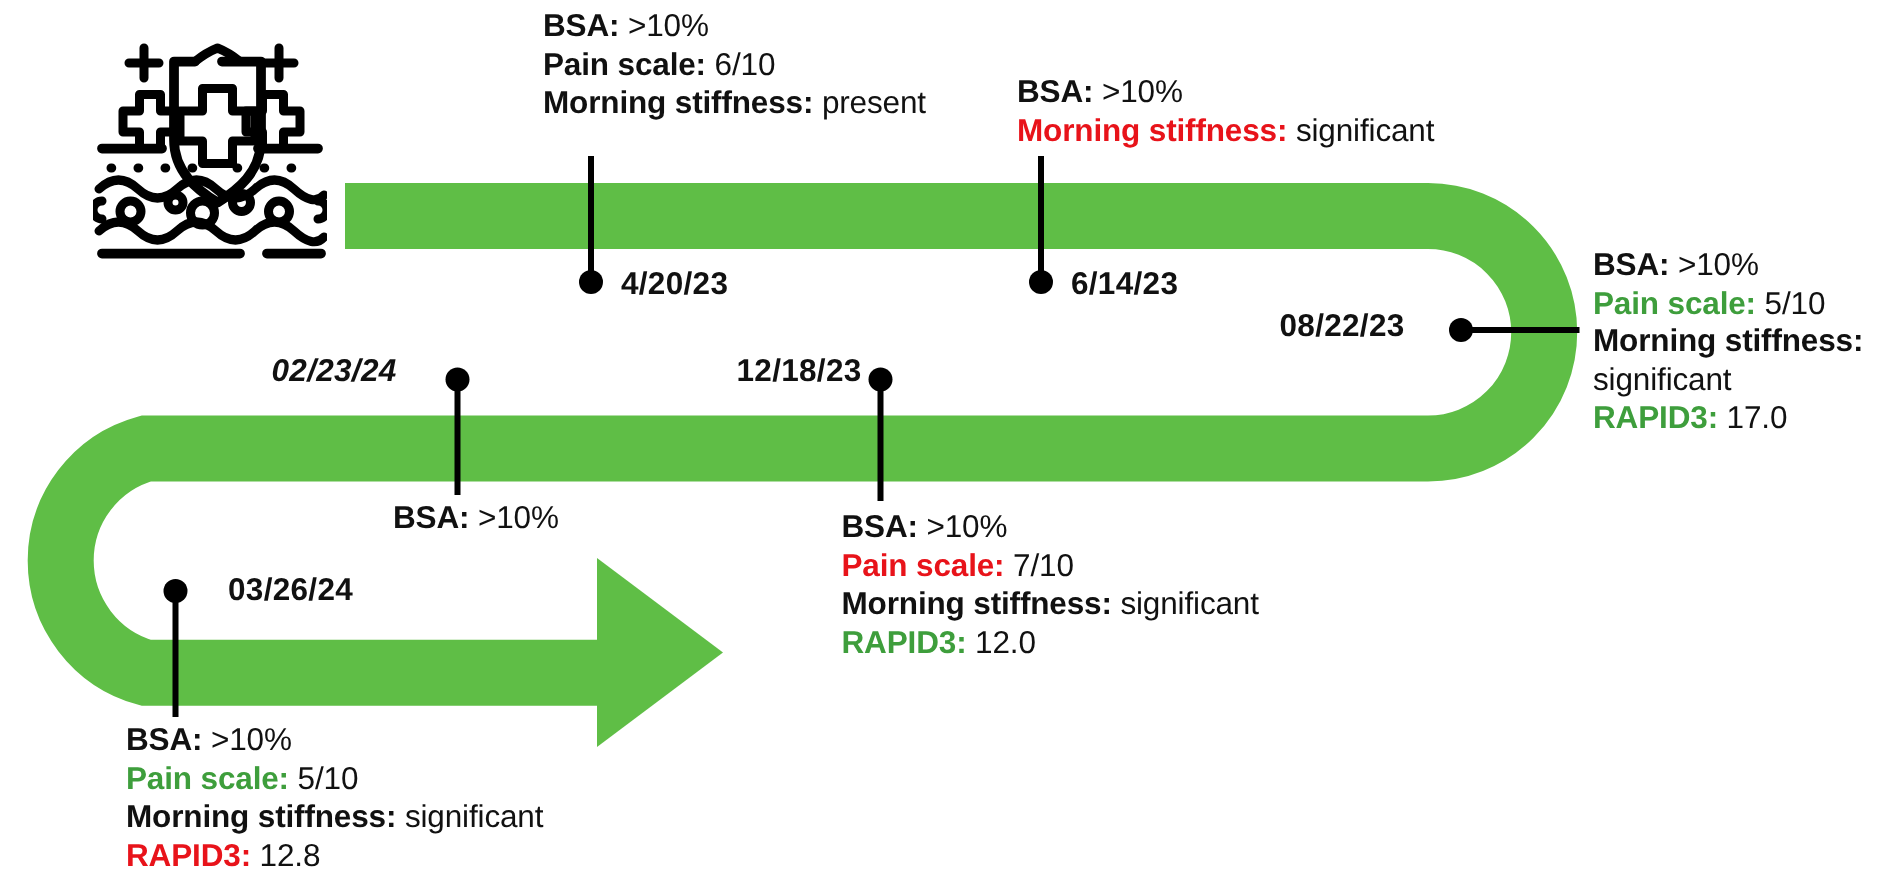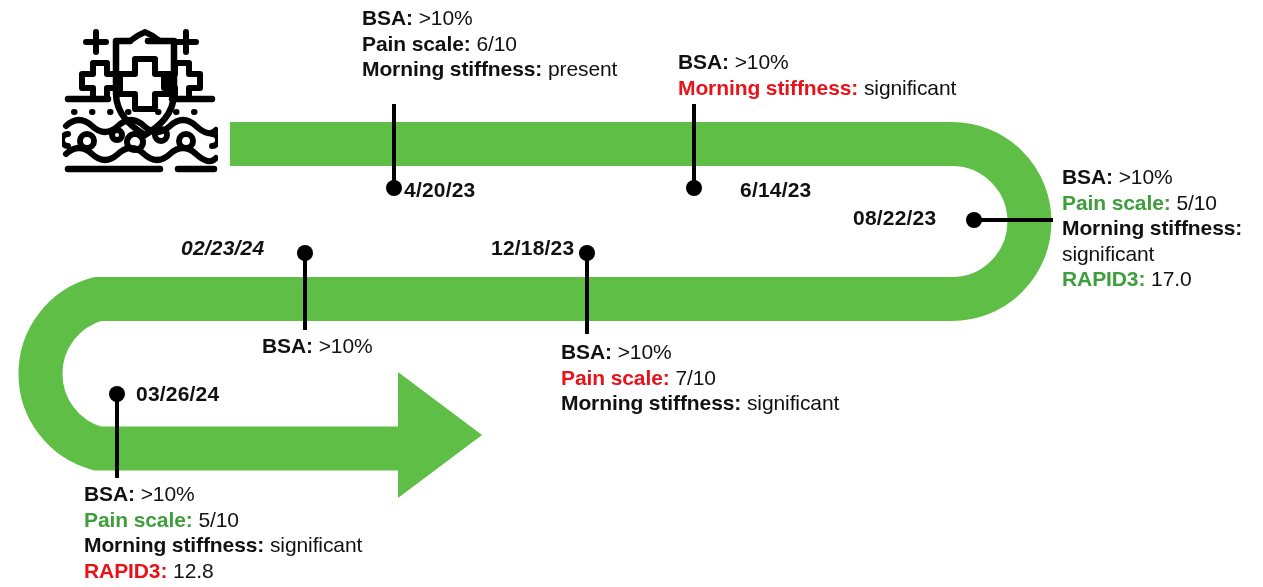--- a/index.html
+++ b/index.html
@@ -118,26 +118,26 @@
 
   <div class="stem v" style="left:585px;top:252px;height:82px;"></div>
   <div class="dot" style="left:579px;top:245px;"></div>
 
   <div class="stem v" style="left:303px;top:252px;height:78px;"></div>
   <div class="dot" style="left:297px;top:245px;"></div>
 
   <div class="stem v" style="left:115px;top:400px;height:78px;"></div>
   <div class="dot" style="left:109px;top:386px;"></div>
 
-  <div class="date" style="left:404px;top:178px;text-align:center;">4/20/23</div>
-  <div class="date" style="left:740px;top:178px;">6/14/23</div>
+  <div class="date" style="left:414px;top:178px;text-align:center;">4/20/23</div>
+  <div class="date" style="left:714px;top:178px;">6/14/23</div>
   <div class="date" style="left:853px;top:206px;">08/22/23</div>
   <div class="date" style="left:491px;top:236px;">12/18/23</div>
   <div class="date" style="left:181px;top:236px;font-style:italic;">02/23/24</div>
-  <div class="date" style="left:136px;top:382px;">03/26/24</div>
+  <div class="date" style="left:152px;top:382px;">03/26/24</div>
 
   <div class="ann" id="ann-e1" style="left:362px;top:5px;">
       <span class="row"><span class="lbl c-black">BSA:</span><span class="val c-black"> &gt;10%</span></span>
       <span class="row"><span class="lbl c-black">Pain scale:</span><span class="val c-black"> 6/10</span></span>
       <span class="row"><span class="lbl c-black">Morning stiffness:</span><span class="val c-black"> present</span></span>
     </div>
 
   <div class="ann" id="ann-e2" style="left:678px;top:49px;">
       <span class="row"><span class="lbl c-black">BSA:</span><span class="val c-black"> &gt;10%</span></span>
       <span class="row"><span class="lbl c-red">Morning stiffness:</span><span class="val c-black"> significant</span></span>
@@ -147,20 +147,21 @@
       <span class="row"><span class="lbl c-black">BSA:</span><span class="val c-black"> &gt;10%</span></span>
       <span class="row"><span class="lbl c-green">Pain scale:</span><span class="val c-black"> 5/10</span></span>
       <span class="row"><span class="lbl c-black">Morning stiffness:</span><span class="val c-black"> significant</span></span>
       <span class="row"><span class="lbl c-green">RAPID3:</span><span class="val c-black"> 17.0</span></span>
     </div>
 
   <div class="ann" id="ann-e4" style="left:561px;top:339px;">
       <span class="row"><span class="lbl c-black">BSA:</span><span class="val c-black"> &gt;10%</span></span>
       <span class="row"><span class="lbl c-red">Pain scale:</span><span class="val c-black"> 7/10</span></span>
       <span class="row"><span class="lbl c-black">Morning stiffness:</span><span class="val c-black"> significant</span></span>
+      <span class="row"><span class="lbl c-green">RAPID3:</span><span class="val c-black"> 12.0</span></span>
     </div>
 
   <div class="ann" id="ann-e5" style="left:262px;top:333px;">
       <span class="row"><span class="lbl c-black">BSA:</span><span class="val c-black"> &gt;10%</span></span>
     </div>
 
   <div class="ann" id="ann-e6" style="left:84px;top:481px;">
       <span class="row"><span class="lbl c-black">BSA:</span><span class="val c-black"> &gt;10%</span></span>
       <span class="row"><span class="lbl c-green">Pain scale:</span><span class="val c-black"> 5/10</span></span>
       <span class="row"><span class="lbl c-black">Morning stiffness:</span><span class="val c-black"> significant</span></span>

